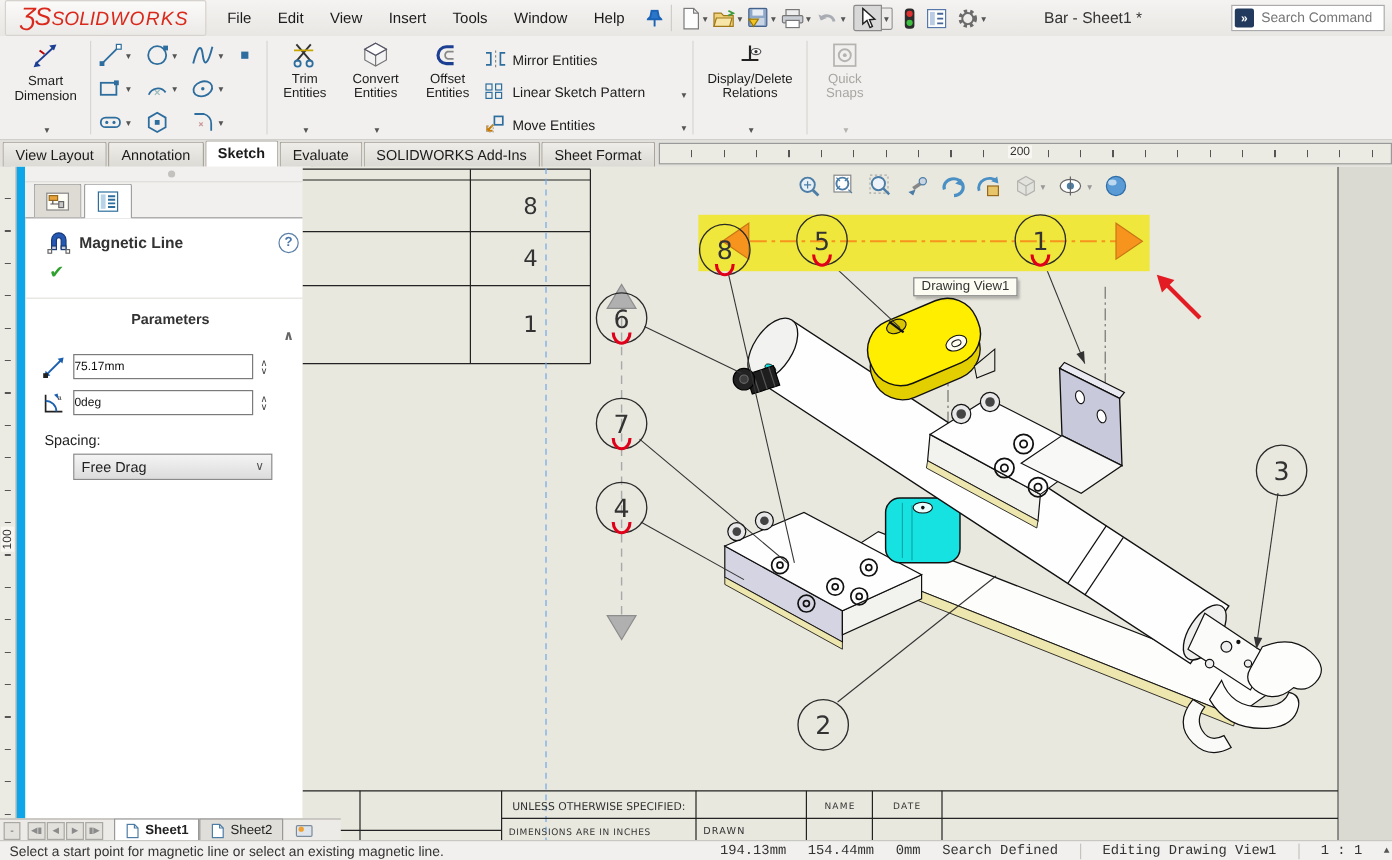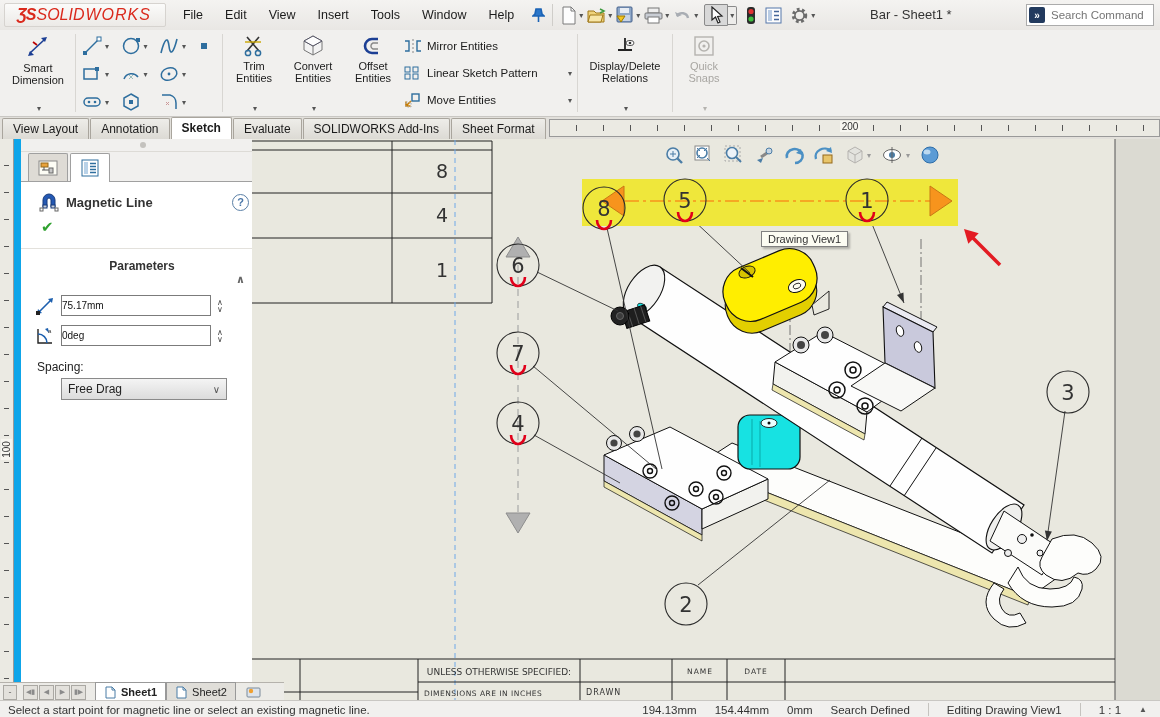--- a/index.html
+++ b/index.html
@@ -1,21 +1,21 @@
 <!DOCTYPE html>
 <html><head>
 <meta charset="utf-8">
 <style>
   html,body{margin:0;padding:0;background:#888;}
   #app{position:relative;width:1160px;height:717px;overflow:hidden;background:#EFEEEC;
        font-family:"Liberation Sans","DejaVu Sans",sans-serif;font-size:12px;color:#222;-webkit-font-smoothing:antialiased;}
   
   #menubar{position:absolute;left:0;top:0;width:1160px;height:30px;background:linear-gradient(#F4F3F1,#E9E7E4);border-bottom:1px solid #C9C7C3;display:flex;align-items:center;}
   #logo{display:flex;align-items:baseline;gap:1px;padding:2px 14px 2px 12px;margin:1px 6px 1px 4px;background:linear-gradient(#FBFBFA,#ECEAE7);border:1px solid #D6D3CF;border-radius:2px;}
-  #logo .lg1{color:#DA291C;font-weight:bold;font-style:italic;font-size:16px;letter-spacing:-1px;}
+  #logo .lg1{color:#DA291C;font-weight:normal;font-style:italic;font-size:21px;letter-spacing:-1px;}
   #logo .lg2{color:#DA291C;font-weight:normal;font-style:italic;font-size:16px;letter-spacing:0;}
   #logo .lg3{color:#DA291C;font-weight:300;font-style:italic;font-size:16px;letter-spacing:1px;}
   .menu-item{padding:0 11px;font-size:12.5px;color:#1b1b1b;cursor:default;}
   .tb-sep{width:1px;height:22px;background:#CFCDC9;margin:0 5px;}
   .tb-btn{display:flex;align-items:center;margin:0 1px;padding:1px;}
   .dd{font-size:8px;color:#555;margin-left:2px;}
   #select-btn{background:#D8D8D8;border:1px solid #8A8A8A;border-radius:2px 0 0 2px;padding:1px 3px;}
   #select-dd{background:#EDECEA;border:1px solid #8A8A8A;border-left:none;border-radius:0 2px 2px 0;padding:4px 2px;font-size:8px;color:#555;}
   #doc-title{position:absolute;left:870px;top:7px;font-size:13px;color:#333;}
   #search-box{position:absolute;right:6px;top:4px;width:126px;height:20px;background:#fff;border:1px solid #ABABAB;display:flex;align-items:center;}
@@ -24,21 +24,21 @@
   
   #ribbon{position:absolute;left:0;top:30px;width:1160px;height:86px;background:#F1F0EE;border-bottom:1px solid #C9C7C3;display:flex;align-items:stretch;padding-left:4px;}
   .rib-sep{width:1px;background:#D8D6D2;margin:4px 3px;}
   .big-btn{display:flex;flex-direction:column;align-items:center;justify-content:flex-start;padding:4px 4px 1px;text-align:center;}
   .big-btn .lbl{font-size:11px;line-height:12px;color:#1b1b1b;margin-top:2px;}
   .big-btn .dd{margin-top:auto;margin-bottom:2px;}
   .disabled .lbl{color:#A8A6A2;}
   .sk-grid{display:grid;grid-template-columns:auto auto auto auto;grid-auto-rows:28px;align-content:start;padding-top:2px;}
   .sk-cell{display:flex;align-items:center;padding:0 2px;}
   .rows-col{display:flex;flex-direction:column;justify-content:space-between;padding:5px 2px;}
-  .row-btn{display:flex;align-items:center;gap:5px;height:22px;font-size:11.5px;color:#1b1b1b;}
+  .row-btn{display:flex;align-items:flex-end;gap:5px;height:22px;font-size:11.5px;color:#1b1b1b;}
   .row-btn .dd{margin-left:auto;}
   
   #tabrow{position:absolute;left:0;top:117px;width:1160px;height:22px;background:#E2E0DB;display:flex;align-items:flex-end;}
   .ctab{height:20px;line-height:20px;padding:0 10px;font-size:12px;color:#1b1b1b;background:linear-gradient(#EEEDE9,#DCDAD4);border:1px solid #A9A59D;border-bottom:none;margin-right:1px;border-radius:2px 2px 0 0;}
   .ctab.active{background:#FFFFFF;font-weight:bold;height:21px;line-height:21px;}
   #hruler{flex:1;height:16px;margin:0 0 2px 2px;background:#EBEAE3;border:1px solid #999;position:relative;overflow:hidden;}
   #hruler .ticks{position:absolute;left:0;top:5px;width:100%;height:6px;background:repeating-linear-gradient(90deg,transparent 0 26px,#555 26px 27px);}
   #hruler .rlabel{position:absolute;left:290px;top:1px;background:#F7F6F0;padding:0 2px;font-size:10px;color:#333;}
   
   #main{position:absolute;left:0;top:139px;width:1160px;height:561px;}
@@ -72,21 +72,21 @@
   #tooltip{position:absolute;left:509px;top:92px;background:#FCFCF2;border:1px solid #808080;box-shadow:2px 2px 2px rgba(0,0,0,.25);font-size:11px;color:#333;padding:1px 6px;white-space:nowrap;}
   
   #sheetbar{position:absolute;left:0;top:682px;width:284px;height:18px;background:#ECEBE7;border-top:1px solid #B5B2AC;display:flex;align-items:center;font-size:11px;}
   .navbtn{width:13px;height:13px;border:1px solid #AAA8A3;background:#E3E1DC;color:#8B8B8B;font-size:7px;display:flex;align-items:center;justify-content:center;margin-right:1px;}
   .stab{display:flex;align-items:center;gap:4px;padding:1px 8px;height:16px;border:1px solid #999;background:#E0DED9;}
   .stab.active{background:#fff;font-weight:bold;}
   #minus-box{width:12px;height:13px;border:1px solid #AAA8A3;background:#E3E1DC;color:#666;font-size:9px;display:flex;align-items:center;justify-content:center;margin:0 6px 0 3px;}
   
   #statusbar{position:absolute;left:0;top:700px;width:1160px;height:17px;background:#F1F0EE;border-top:1px solid #C9C7C3;display:flex;align-items:center;font-size:11.5px;color:#333;}
   #status-msg{padding-left:8px;text-align:right;}
-  #status-right{margin-left:auto;display:flex;align-items:center;gap:18px;padding-right:13px;}
+  #status-right{margin-left:auto;display:flex;align-items:center;gap:18px;padding-right:2px;font-family:Liberation Mono, monospace;}
   .st-sep{width:1px;height:13px;background:#C5C3BF;}
   svg{display:block;}
   .dtext{font-family:"DejaVu Sans","Liberation Sans",sans-serif;fill:#333;}
 </style>
 </head>
 <body>
 <div id="app">
 
 <div id="menubar">
   <div id="logo">

